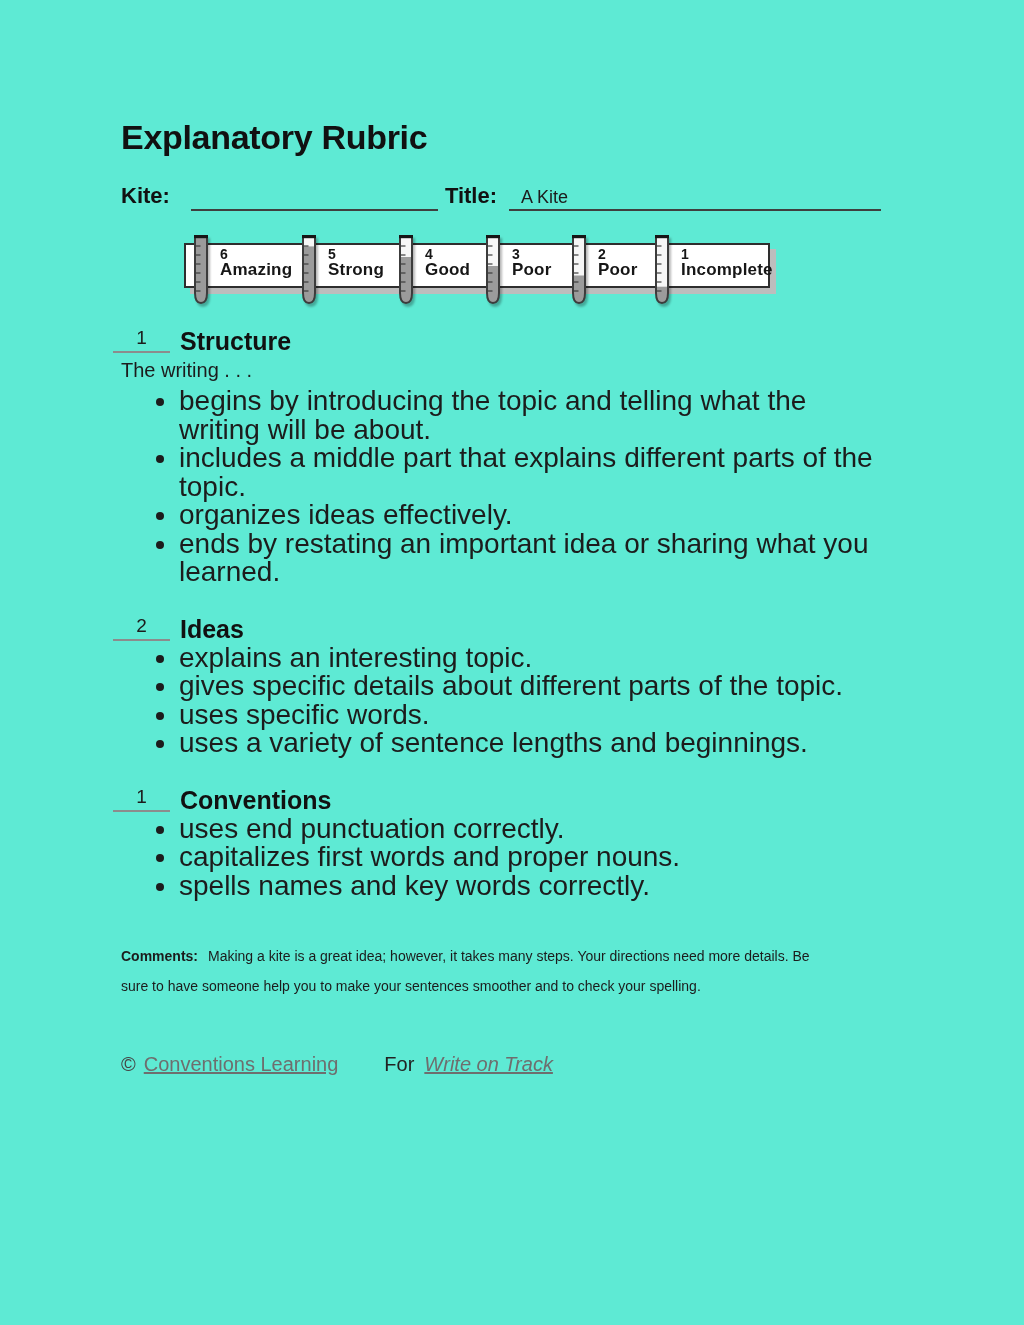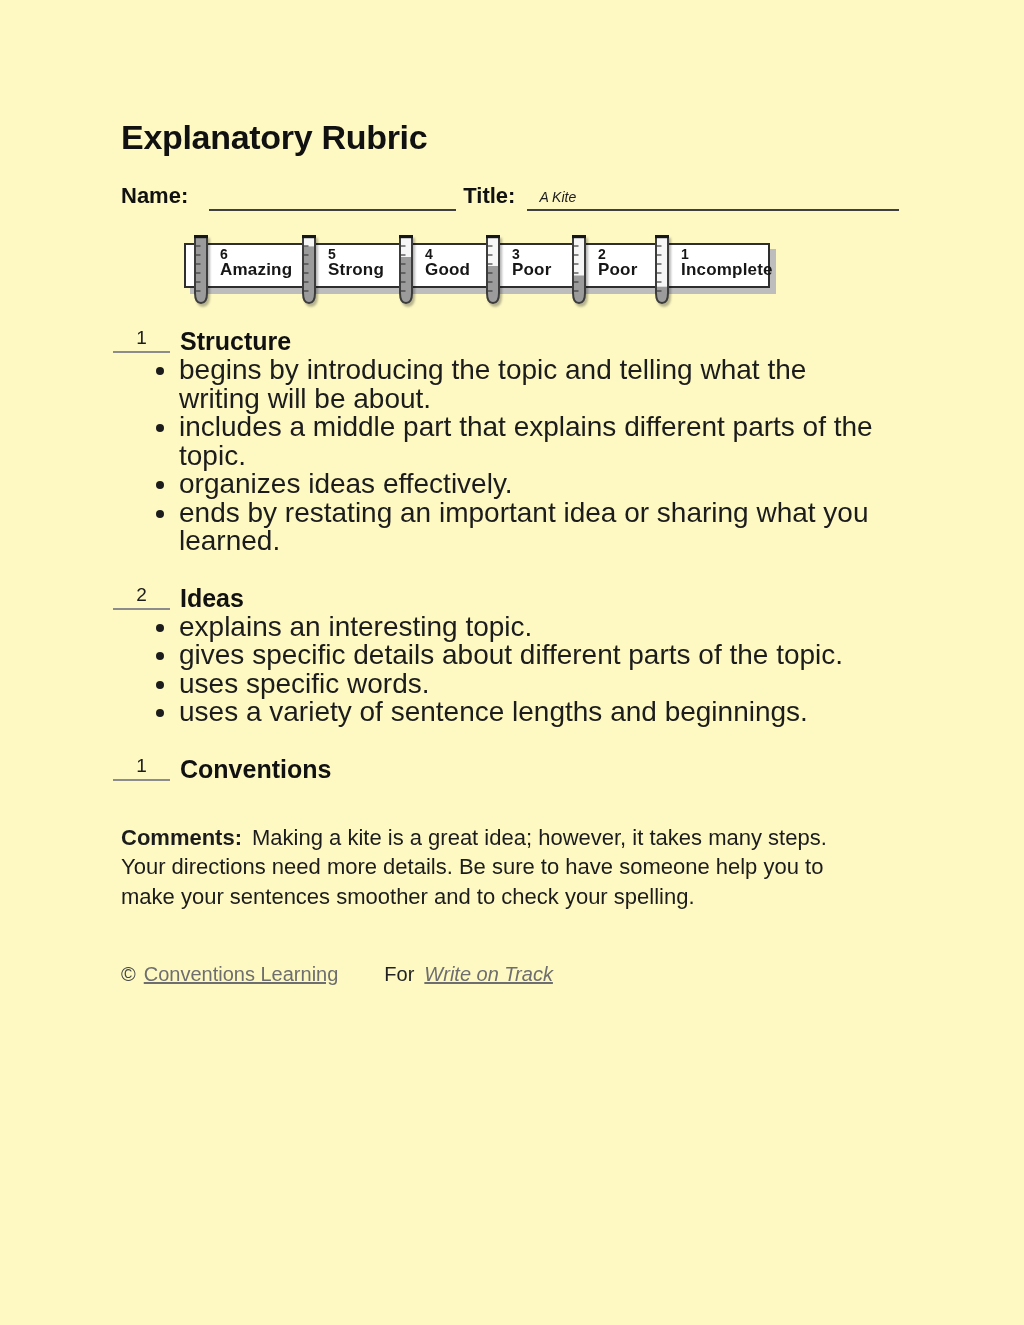--- a/index.html
+++ b/index.html
@@ -1,34 +1,34 @@
 <!DOCTYPE html>
 <html><head>
 <meta charset="utf-8">
 <style>
   html,body{margin:0;padding:0;background:#fff;}
   body{
     width:1024px;height:1325px;position:relative;
     font-family:"Liberation Sans","DejaVu Sans",sans-serif;
     color:#1c1c1c;
   }
-  .page{position:absolute;inset:0;background:#fef9c3;overflow:hidden;}
+  .page{position:absolute;inset:0;background:#5eead4;overflow:hidden;}
   .content{position:absolute;left:121px;top:0;width:800px;}
 
   
   h1.doc-title{
     margin:118px 0 0 0;
     font-size:34px;font-weight:bold;letter-spacing:-0.3px;color:#111;
   }
 
   
   .form-row{display:flex;align-items:flex-end;margin-top:22px;height:32px;}
   .form-row .lbl{font-size:22px;font-weight:bold;color:#111;padding-bottom:2px;white-space:nowrap;}
   .blank{display:inline-block;border-bottom:2px solid #3f3f3f;height:28px;box-sizing:border-box;}
-  .blank .blank-value{font-size:14px;color:#1c1c1c;line-height:28px;display:inline-block;padding-left:12px;font-style:italic;}
+  .blank .blank-value{font-size:18px;color:#1c1c1c;line-height:28px;display:inline-block;padding-left:12px;}
   .name-blank{width:247px;margin-left:21px;}
   .title-lbl{margin-left:7px;}
   .title-blank{width:372px;margin-left:12px;}
 
   
   .scale{position:relative;margin:24px 0 0 63px;width:600px;height:72px;}
   .scale-bar{
     position:absolute;left:0;top:8px;width:582px;height:41px;
     background:#ffffff;border:2px solid #2e2e2e;
     box-shadow:6px 6px 0 #bdbdbd;
@@ -46,40 +46,40 @@
     width:57px;margin-left:-8px;text-align:center;
     border-bottom:2px solid #8c8c8c;
     font-size:19px;color:#1c1c1c;padding-bottom:4px;line-height:19px;
   }
   h2.sec-title{margin:0 0 0 10px;font-size:25px;font-weight:bold;color:#111;line-height:24px;}
   .sec-intro{font-size:20px;margin-top:3px;line-height:28px;}
   ul.bullets{margin:3px 0 0 0;padding-left:58px;width:710px;}
   ul.bullets li{font-size:28px;line-height:28.5px;color:#1c1c1c;}
 
   
-  .comments{margin:42px 0 0 0;width:710px;font-size:22px;line-height:29.5px;color:#1c1c1c;}
+  .comments{margin:42px 0 0 0;width:710px;font-size:14px;line-height:29.5px;color:#1c1c1c;}
   .comments .c-label{font-weight:bold;margin-right:10px;}
 
   
   .footer{margin-top:52px;font-size:20px;display:flex;align-items:baseline;}
   .copyright{color:#444;margin-right:8px;}
   .footer-link{color:#6e6e6e;text-decoration:underline;cursor:pointer;}
   .for-label{color:#222;margin:0 10px 0 46px;}
   .italic{font-style:italic;}
 </style>
 </head>
 <body>
 
 <div class="page">
   <div class="content">
 
     <h1 class="doc-title">Explanatory Rubric</h1>
 
     <div class="form-row">
-      <span class="lbl">Name:</span>
+      <span class="lbl">Kite:</span>
       <span class="blank name-blank"><span class="blank-value"></span></span>
       <span class="lbl title-lbl">Title:</span>
       <span class="blank title-blank"><span class="blank-value">A Kite</span></span>
     </div>
 
     <div class="scale">
       <div class="scale-bar"></div>
 
       <div class="scale-item" style="left:5px">
         <svg class="tube" width="24" height="72" viewBox="0 0 24 72">
@@ -206,20 +206,21 @@
           <div class="scale-word">Incomplete</div>
         </div>
       </div>
     </div>
 
     <div class="section">
       <div class="sec-head">
         <div class="score-blank">1</div>
         <h2 class="sec-title">Structure</h2>
       </div>
+      <div class="sec-intro">The writing . . .</div>
       <ul class="bullets">
           <li>begins by introducing the topic and telling what the writing will be about.</li>
           <li>includes a middle part that explains different parts of the topic.</li>
           <li>organizes ideas effectively.</li>
           <li>ends by restating an important idea or sharing what you learned.</li>
         </ul>
     </div>
 
     <div class="section" style="margin-top:29px">
       <div class="sec-head">
@@ -232,20 +233,25 @@
           <li>uses specific words.</li>
           <li>uses a variety of sentence lengths and beginnings.</li>
         </ul>
     </div>
 
     <div class="section" style="margin-top:29px">
       <div class="sec-head">
         <div class="score-blank">1</div>
         <h2 class="sec-title">Conventions</h2>
       </div>
+      <ul class="bullets">
+          <li>uses end punctuation correctly.</li>
+          <li>capitalizes first words and proper nouns.</li>
+          <li>spells names and key words correctly.</li>
+        </ul>
     </div>
 
     <p class="comments"><span class="c-label">Comments:</span><span>Making a kite is a great idea; however, it takes many steps. Your directions need more details. Be sure to have someone help you to make your sentences smoother and to check your spelling.</span></p>
 
     <div class="footer">
       <span class="copyright">©</span>
       <span class="footer-link">Conventions Learning</span>
       <span class="for-label">For</span>
       <span class="footer-link italic">Write on Track</span>
     </div>

